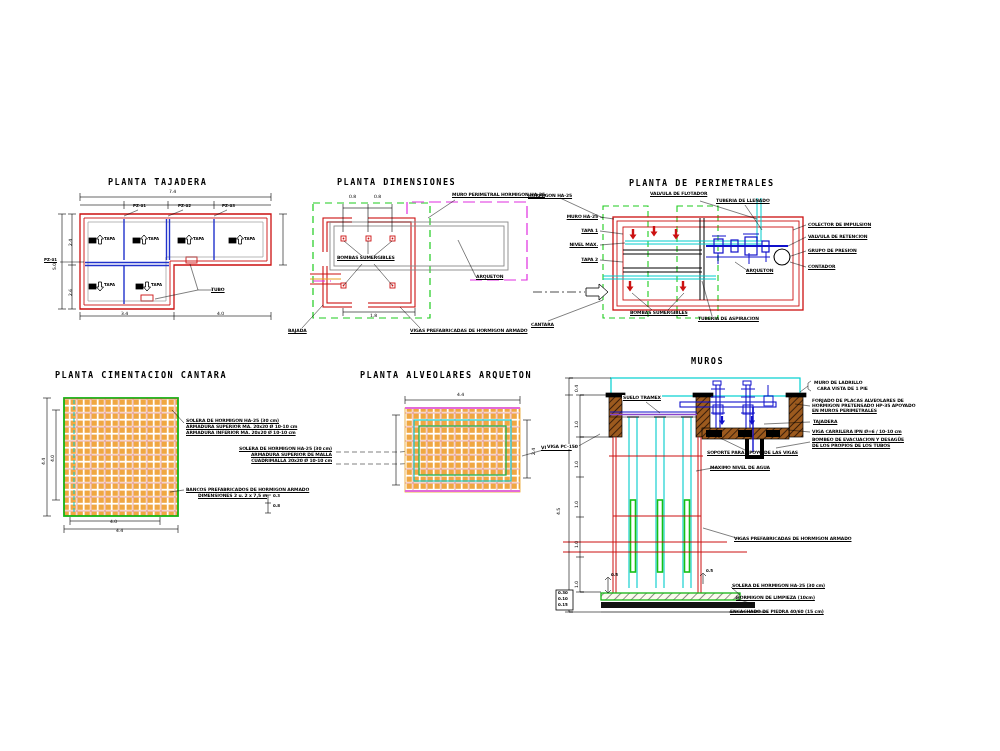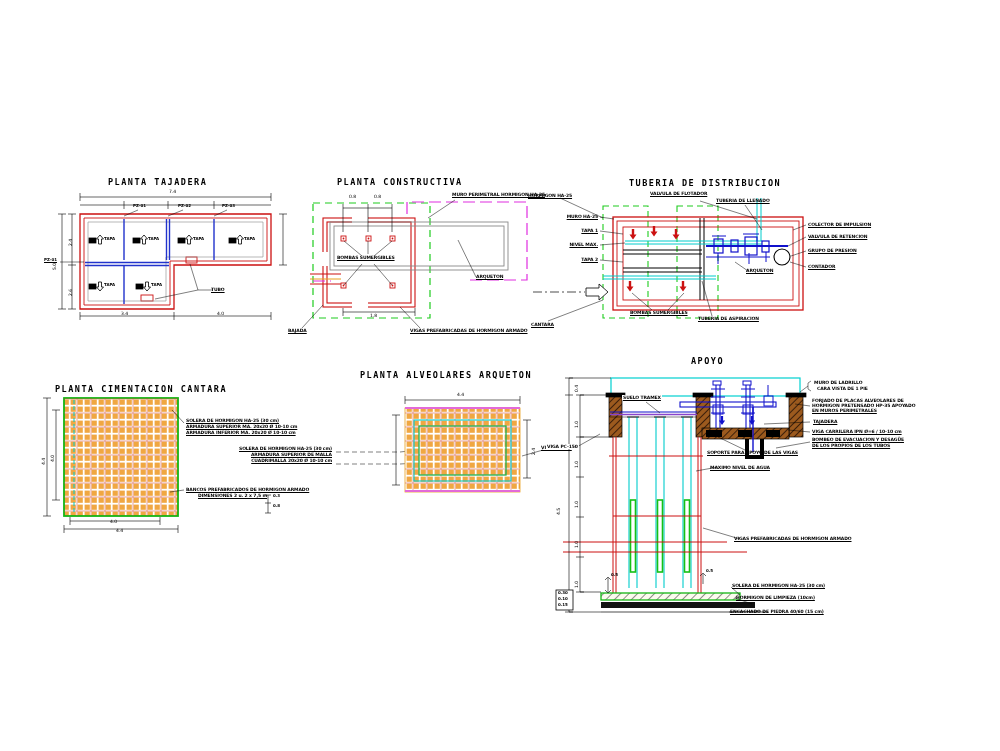--- a/index.html
+++ b/index.html
@@ -329,69 +329,69 @@
 <span class="lbl xxs" style="left:244px;top:237px">TAPA</span>
 <span class="lbl xxs" style="left:104px;top:283px">TAPA</span>
 <span class="lbl xxs" style="left:151px;top:283px">TAPA</span>
 <span class="lbl xs u" style="left:211px;top:287px">TUBO</span>
 <span class="lbl d" style="left:121px;top:311px">3.4</span>
 <span class="lbl d" style="left:217px;top:311px">4.0</span>
 <span class="lbl d r" style="left:52px;top:270px">5.0</span>
 <span class="lbl d r" style="left:68px;top:246px">2.4</span>
 <span class="lbl d r" style="left:68px;top:296px">2.6</span>
 
-<span class="lbl t" style="left:337px;top:177px">PLANTA CONSTRUCTIVA</span>
+<span class="lbl t" style="left:337px;top:177px">PLANTA DIMENSIONES</span>
 <span class="lbl d" style="left:349px;top:194px">0.8</span>
 <span class="lbl d" style="left:374px;top:194px">0.8</span>
 <span class="lbl xs u" style="left:452px;top:192px">MURO PERIMETRAL HORMIGON HA-25</span>
 <span class="lbl xs u" style="left:337px;top:255px">BOMBAS SUMERGIBLES</span>
 <span class="lbl xs u" style="left:476px;top:274px">ARQUETON</span>
 <span class="lbl xs u" style="left:288px;top:328px">BAJADA</span>
 <span class="lbl xs u" style="left:410px;top:328px">VIGAS PREFABRICADAS DE HORMIGON ARMADO</span>
 <span class="lbl d" style="left:370px;top:313px">1.8</span>
 
-<span class="lbl t" style="left:629px;top:178px">TUBERIA DE DISTRIBUCION</span>
+<span class="lbl t" style="left:629px;top:178px">PLANTA DE PERIMETRALES</span>
 <span class="lbl xs u" style="left:528px;top:193px">HORMIGON HA-25</span>
 <span class="lbl xs u" style="left:650px;top:191px">VALVULA DE FLOTADOR</span>
 <span class="lbl xs u" style="left:716px;top:198px">TUBERIA DE LLENADO</span>
 <span class="lbl xs u ra" style="left:598px;top:214px">MURO HA-25</span>
 <span class="lbl xs u ra" style="left:598px;top:228px">TAPA 1</span>
 <span class="lbl xs u ra" style="left:598px;top:242px">NIVEL MAX.</span>
 <span class="lbl xs u ra" style="left:598px;top:257px">TAPA 2</span>
 <span class="lbl xs u" style="left:808px;top:222px">COLECTOR DE IMPULSION</span>
 <span class="lbl xs u" style="left:808px;top:234px">VALVULA DE RETENCION</span>
 <span class="lbl xs u" style="left:808px;top:248px">GRUPO DE PRESION</span>
 <span class="lbl xs u" style="left:808px;top:264px">CONTADOR</span>
 <span class="lbl xs u" style="left:746px;top:268px">ARQUETON</span>
 <span class="lbl xs u" style="left:630px;top:310px">BOMBAS SUMERGIBLES</span>
 <span class="lbl xs u" style="left:698px;top:316px">TUBERIA DE ASPIRACION</span>
 <span class="lbl xs u" style="left:531px;top:322px">CANTARA</span>
 
-<span class="lbl t" style="left:55px;top:384px">PLANTA CIMENTACION CANTARA</span>
+<span class="lbl t" style="left:55px;top:370px">PLANTA CIMENTACION CANTARA</span>
 <span class="lbl xs u" style="left:186px;top:418px">SOLERA DE HORMIGON HA-25 (30 cm)</span>
 <span class="lbl xs u" style="left:186px;top:424px">ARMADURA SUPERIOR MA. 20x20 Ø 10-10 cm</span>
 <span class="lbl xs u" style="left:186px;top:430px">ARMADURA INFERIOR MA. 20x20 Ø 10-10 cm</span>
 <span class="lbl xs u" style="left:186px;top:487px">BANCOS PREFABRICADOS DE HORMIGON ARMADO</span>
 <span class="lbl xs u" style="left:198px;top:493px">DIMENSIONES 2 u. 2 x 7,5 m</span>
 <span class="lbl xs u ra" style="left:332px;top:446px">SOLERA DE HORMIGON HA-25 (30 cm)</span>
 <span class="lbl xs u ra" style="left:332px;top:452px">ARMADURA SUPERIOR DE MALLA</span>
 <span class="lbl xs u ra" style="left:332px;top:458px">CUADRIMALLA 20x20 Ø 10-10 cm</span>
 <span class="lbl d" style="left:110px;top:519px">4.0</span>
 <span class="lbl d" style="left:116px;top:528px">4.4</span>
 <span class="lbl d r" style="left:50px;top:462px">4.0</span>
 <span class="lbl d r" style="left:41px;top:465px">4.4</span>
 <span class="lbl xxs" style="left:273px;top:494px">0.3</span>
 <span class="lbl xxs" style="left:273px;top:504px">0.8</span>
 
 <span class="lbl t" style="left:360px;top:370px">PLANTA ALVEOLARES ARQUETON</span>
 <span class="lbl d" style="left:457px;top:392px">4.4</span>
 <span class="lbl d r" style="left:531px;top:455px">2.4</span>
 <span class="lbl xs u" style="left:541px;top:445px">VIGA PC-150</span>
 
-<span class="lbl t" style="left:691px;top:356px">APOYO</span>
+<span class="lbl t" style="left:691px;top:356px">MUROS</span>
 <span class="lbl xs u wb" style="left:622px;top:395px">SUELO TRAMEX</span>
 <span class="lbl xs" style="left:814px;top:380px">MURO DE LADRILLO</span>
 <span class="lbl xs" style="left:817px;top:386px">CARA VISTA DE 1 PIE</span>
 <span class="lbl xs" style="left:812px;top:398px">FORJADO DE PLACAS ALVEOLARES DE</span>
 <span class="lbl xs" style="left:812px;top:403px">HORMIGON PRETENSADO HP-35 APOYADO</span>
 <span class="lbl xs u" style="left:812px;top:408px">EN MUROS PERIMETRALES</span>
 <span class="lbl xs u" style="left:813px;top:419px">TAJADERA</span>
 <span class="lbl xs u" style="left:812px;top:429px">VIGA CARRILERA IPN Ø=6 / 10-10 cm</span>
 <span class="lbl xs u" style="left:812px;top:437px">BOMBEO DE EVACUACION Y DESAGÜE</span>
 <span class="lbl xs u" style="left:812px;top:443px">DE LOS PROPIOS DE LOS TUBOS</span>

